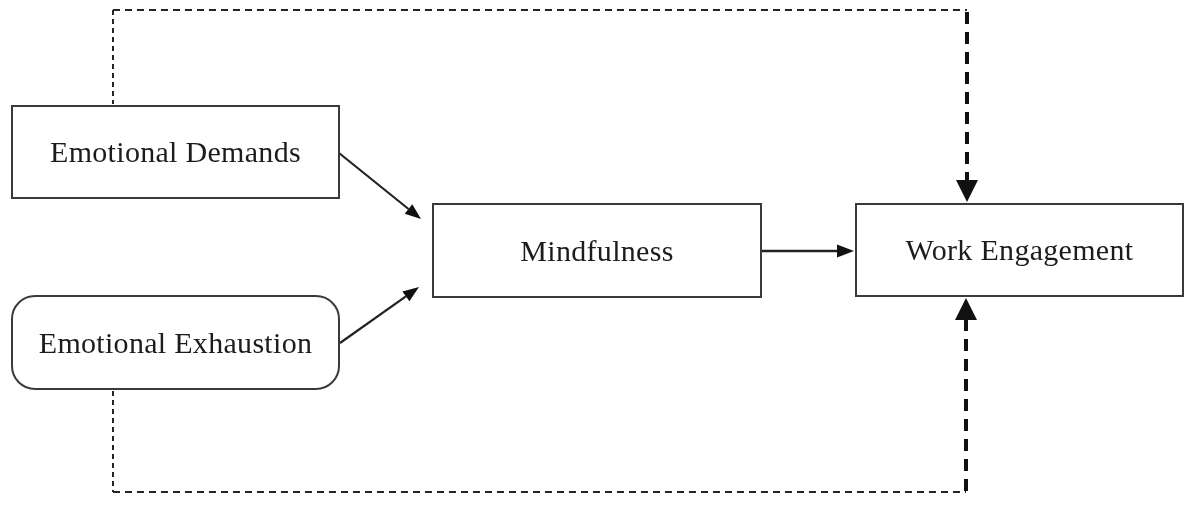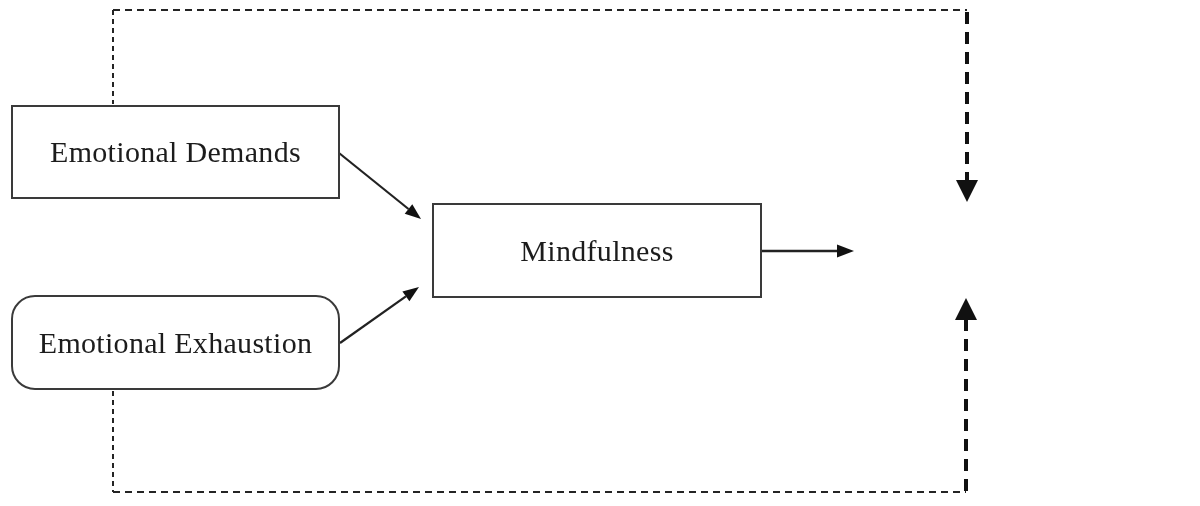--- a/index.html
+++ b/index.html
@@ -74,14 +74,17 @@
   </div>
 
   <div class="node" id="node-emotional-exhaustion">
     <span>Emotional Exhaustion</span>
   </div>
 
   <div class="node" id="node-mindfulness">
     <span>Mindfulness</span>
   </div>
 
+  <div class="node" id="node-work-engagement">
+    <span>Work Engagement</span>
+  </div>
 
 </div>
 
 </body></html>

